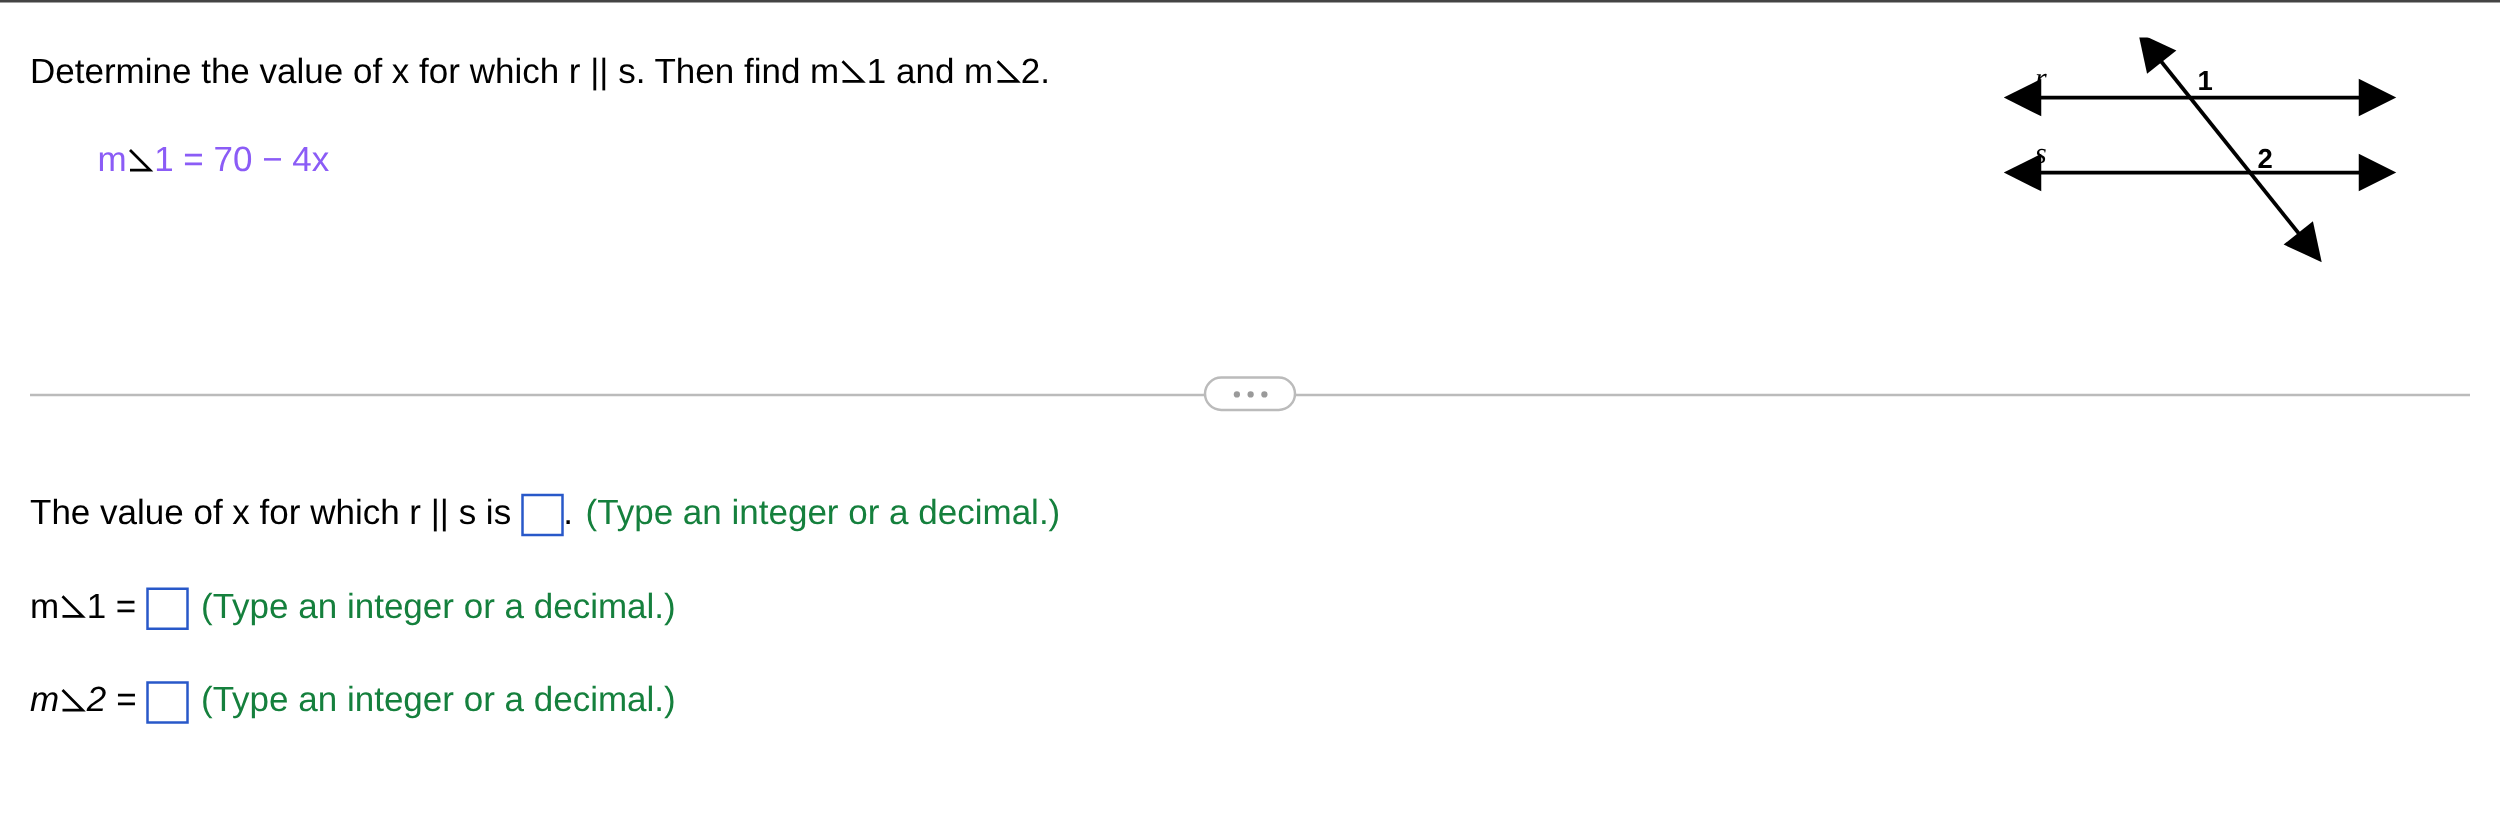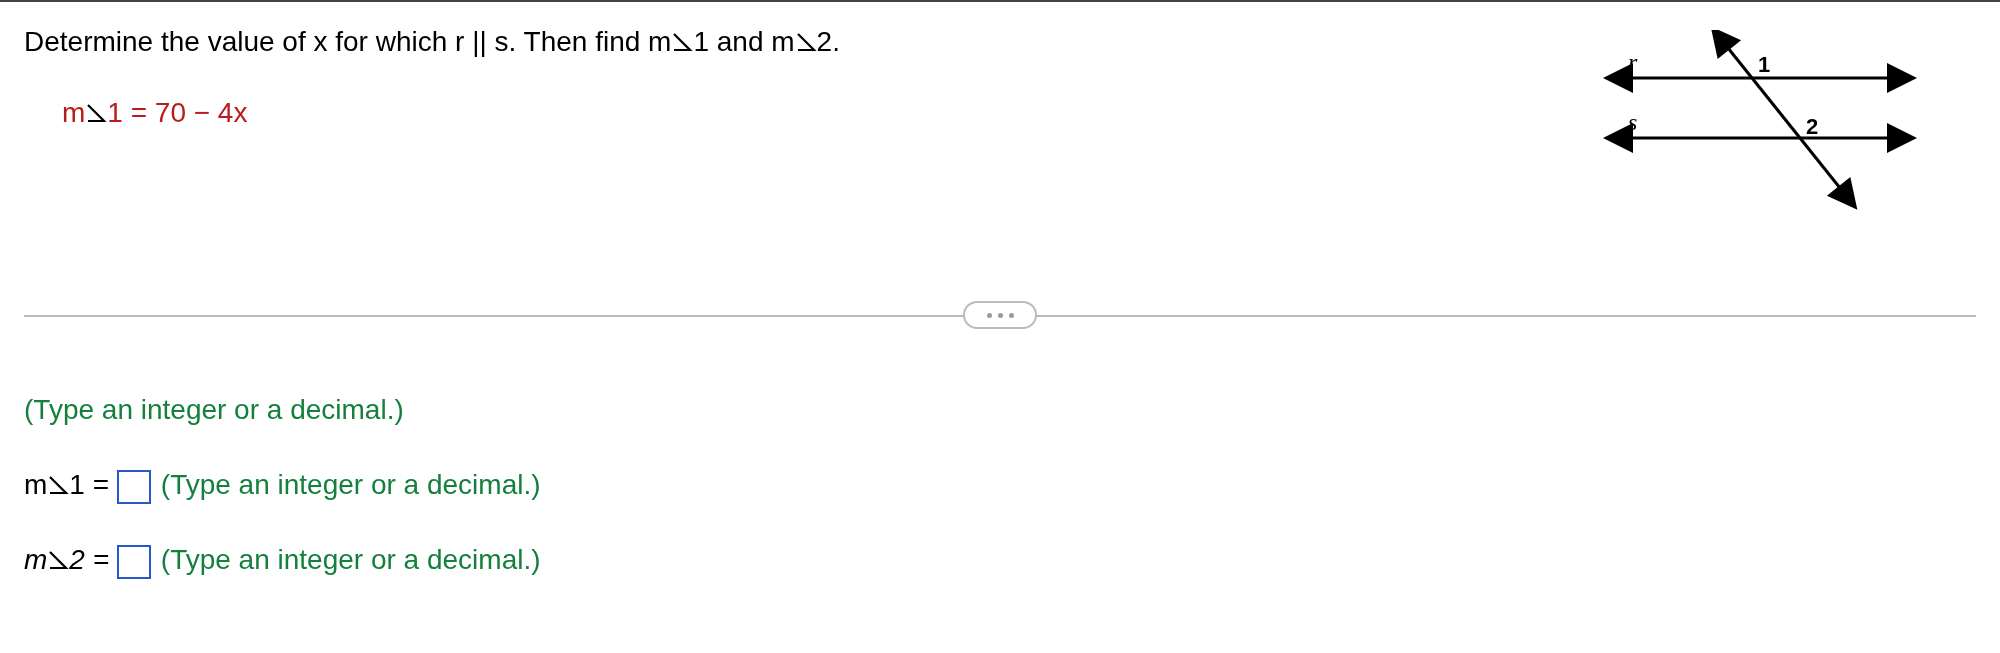--- a/index.html
+++ b/index.html
@@ -8,36 +8,36 @@
       background: #fff;
       width: 2000px;
       height: 653px;
       position: relative;
       border-top: 2px solid #444;
     }
     .content-area {
       position: relative;
       width: 100%;
       height: 100%;
-      padding: 20px 24px;
+      padding: 35px 24px;
     }
     .problem-statement {
       font-size: 28px;
       color: #000;
       line-height: 1.45;
     }
     .angle-sym {
       display: inline-block;
       vertical-align: baseline;
     }
     .equations {
       margin-top: 28px;
-      margin-left: 38px;
+      margin-left: 54px;
       font-size: 28px;
-      color: #b91c1c;
+      color: #8b5cf6;
       line-height: 1.6;
     }
     .divider {
       position: absolute;
       left: 24px;
       right: 24px;
       top: 313px;
       height: 2px;
       background: #bbb;
     }
@@ -143,20 +143,24 @@
   <div class="divider">
     <div class="divider-ellipsis">
       <span class="dot"></span>
       <span class="dot"></span>
       <span class="dot"></span>
     </div>
   </div>
 
   <div class="answer-area">
     <div class="answer-line">
+      <span style="white-space:nowrap;">
+        <span>The value of x for which r || s is </span>
+        <span class="answer-box"></span><span>. </span>
+      </span>
       <span class="hint">(Type an integer or a decimal.)</span>
     </div>
 
     <div class="answer-line">
       <span style="white-space:nowrap;">
         <span>m</span><span class="angle-sym"><svg width="22" height="22" viewBox="0 0 22 22" style="vertical-align:-2px">
               <path d="M3 19 L19 19 L3 3" fill="none" stroke="#000" stroke-width="2.2"></path>
             </svg></span><span>1 = </span>
         <span class="answer-box"></span>
       </span>

